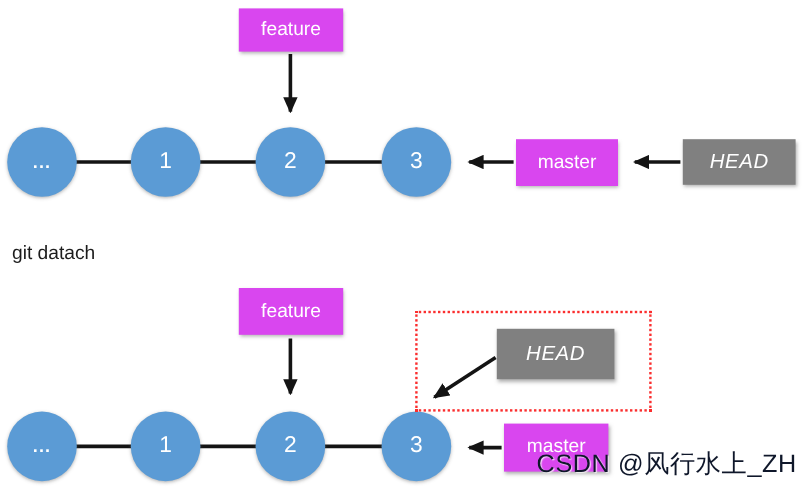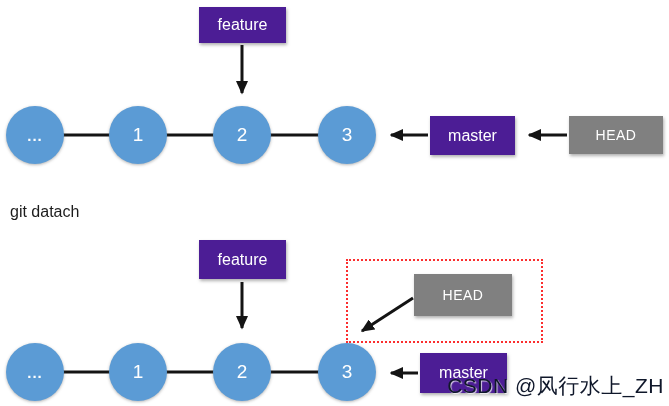--- a/index.html
+++ b/index.html
@@ -15,22 +15,22 @@
     background:#5b9bd5;color:#ffffff;z-index:2;
     display:flex;align-items:center;justify-content:center;
     font-size:19px;box-shadow:0 1px 3px rgba(90,90,90,.45);
   }
   .node.dots{font-size:15px;font-weight:bold;letter-spacing:1px;}
   .tag{
     position:absolute;z-index:3;color:#ffffff;
     display:flex;align-items:center;justify-content:center;
     font-size:16px;box-shadow:1px 2px 3px rgba(100,100,100,.5);
   }
-  .tag.green{background:#4c1d95;}
-  .tag.gray{background:#808080;font-size:14px;letter-spacing:.5px;}
+  .tag.green{background:#d946ef;}
+  .tag.gray{background:#808080;font-size:17px;letter-spacing:.5px;font-style:italic;}
   .caption{
     position:absolute;left:10px;top:203px;z-index:2;
     color:#1c1c1c;font-size:16px;
   }
   .highlight{
     position:absolute;left:346px;top:259px;width:193px;height:80px;
     border:2px dotted #fb2e2e;z-index:3;background:transparent;
   }
   .watermark{
     position:absolute;right:5px;top:372px;z-index:5;

